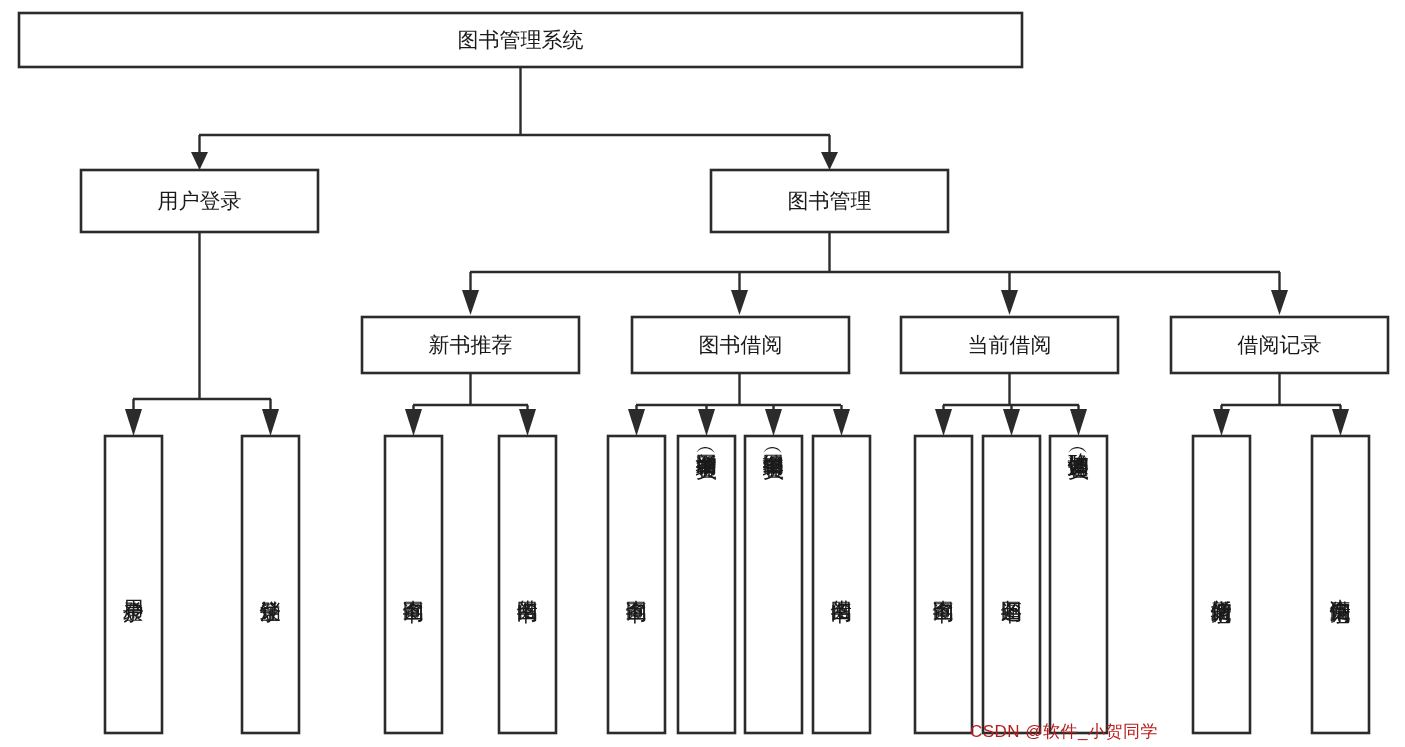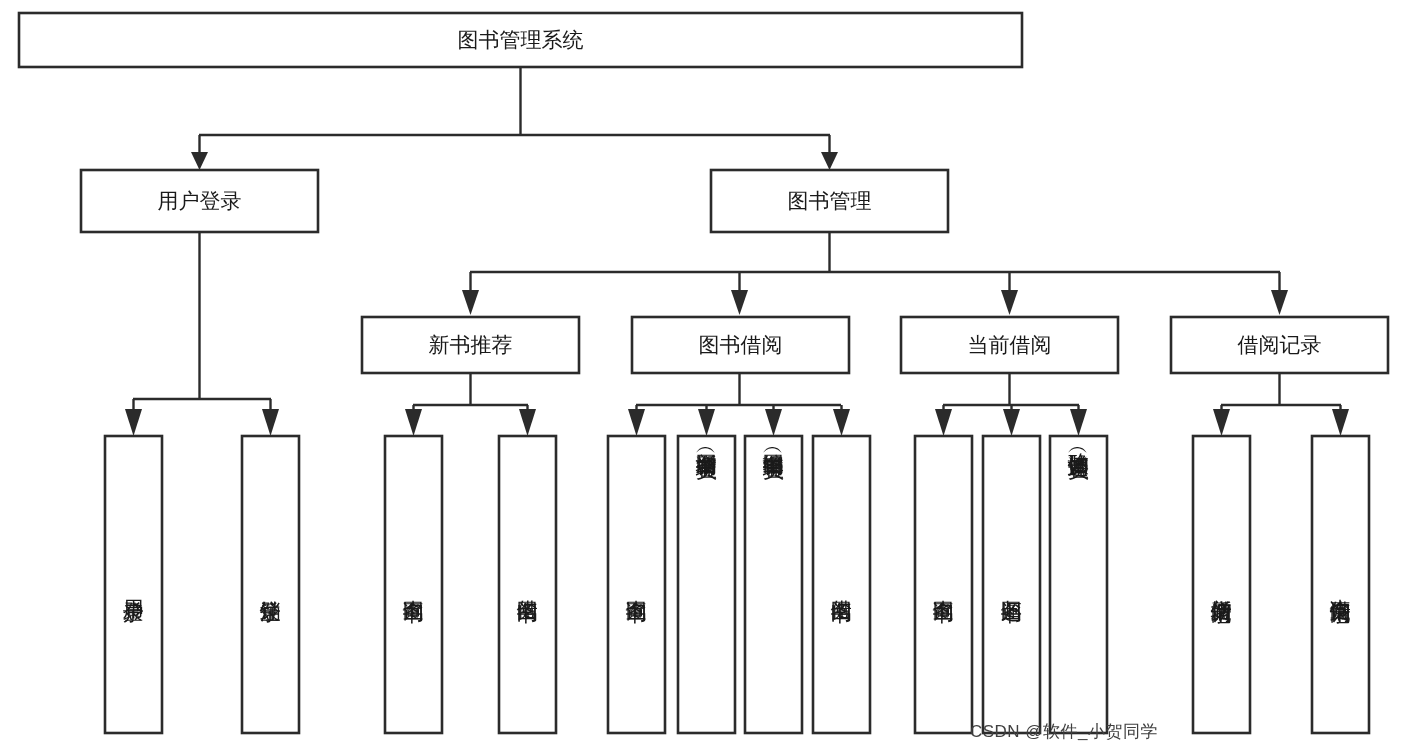--- a/index.html
+++ b/index.html
@@ -65,21 +65,21 @@
     letter-spacing: 1px;
     color: #1a1a1a;
     white-space: nowrap;
   }
   .watermark {
     position: absolute;
     right: 6px;
     bottom: 4px;
     font-family: "Liberation Sans", "DejaVu Sans", sans-serif;
     font-size: 17px;
-    color: #404040;
+    color: #b91c1c;
     white-space: nowrap;
     letter-spacing: 0.5px;
   }
 </style>
 </head>
 <body>
 
 <div id="diagram-root">
 
   <svg class="diagram-svg" viewBox="0 0 1405 747" xmlns="http://www.w3.org/2000/svg">

